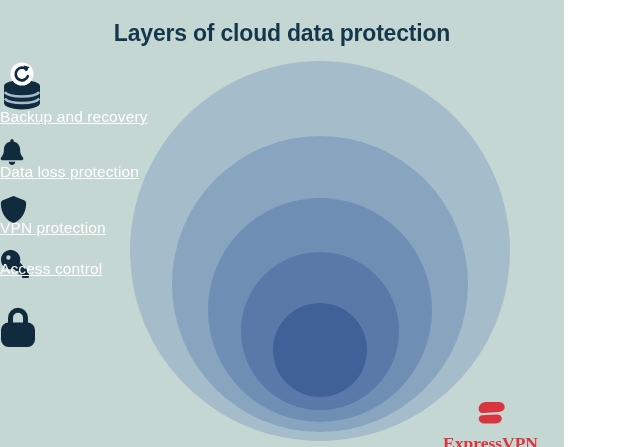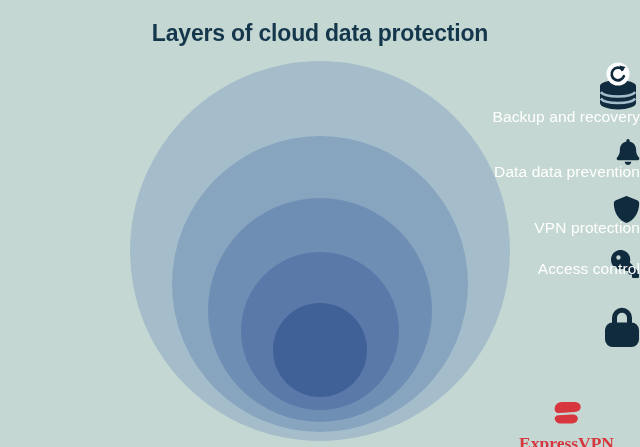--- a/index.html
+++ b/index.html
@@ -1,35 +1,35 @@
 <!DOCTYPE html>
 <html><head>
 <meta charset="utf-8">
 <style>
   html,body { margin:0; padding:0; }
   .canvas {
     position:relative;
-    width:640px; height:447px;
+    width:564px; height:447px;
     background:#c5d7d2;
     overflow:hidden;
     font-family:"Liberation Sans", sans-serif;
   }
   .title {
     position:absolute; top:20px; left:0; right:0;
     margin:0; text-align:center;
     font-size:23px; font-weight:600; letter-spacing:-0.2px;
     color:#14374c;
   }
   .ring { position:absolute; border-radius:50%; }
   .ring.r1 { left:130px; top:61px;  width:380px; height:380px; }
   .ring.r2 { left:172px; top:136px; width:296px; height:296px; }
   .ring.r3 { left:208px; top:198px; width:224px; height:224px; }
   .ring.r4 { left:241px; top:252px; width:158px; height:158px; }
   .ring.r5 { left:273px; top:303px; width:94px;  height:94px;  }
-  .center-abs { position:absolute; left:0; right:0; text-align:right; }
+  .center-abs { position:absolute; left:0; right:0; text-align:left;text-decoration:underline; }
   .icon-wrap { line-height:0; color:#112b3e; }
   .icon-wrap svg { display:inline-block; }
   .layer-label {
     font-size:15.5px; font-weight:400; color:#ffffff; letter-spacing:0.1px;
   }
   .i1 { top:62px; }  .t1 { top:108px; }
   .i2 { top:139px; } .t2 { top:163px; }
   .i3 { top:196px; } .t3 { top:219px; }
   .i4 { top:250px; } .t4 { top:260px; }
   .i5 { top:306px; } .t5 { top:345px; }
@@ -68,21 +68,21 @@
       <path d="M23.6 3.4 l6.0 1.6 -4.0 4.6 z" fill="currentColor"></path>
     </svg>
   </div>
   <div class="center-abs layer-label t1">Backup and recovery</div>
 
   <div class="center-abs icon-wrap i2">
     <svg width="24" height="26" viewBox="0 0 448 512" aria-hidden="true">
       <path fill="currentColor" d="M224 0c-17.7 0-32 14.3-32 32v19.2C119 66 64 130.6 64 208v18.8c0 47-17.3 92.4-48.5 127.6l-7.4 8.3c-8.4 9.4-10.4 22.9-5.3 34.4S19.4 416 32 416H416c12.6 0 24-7.4 29.2-18.9s3.1-25-5.3-34.4l-7.4-8.3C401.3 319.2 384 273.9 384 226.8V208c0-77.4-55-142-128-156.8V32c0-17.7-14.3-32-32-32zm45.3 493.3c12-12 18.7-28.3 18.7-45.3H224 160c0 17 6.7 33.3 18.7 45.3s28.3 18.7 45.3 18.7s33.3-6.7 45.3-18.7z"></path>
     </svg>
   </div>
-  <div class="center-abs layer-label t2">Data data prevention</div>
+  <div class="center-abs layer-label t2">Data loss protection</div>
 
   <div class="center-abs icon-wrap i3">
     <svg width="27" height="27" viewBox="0 0 512 512" aria-hidden="true">
       <path fill="currentColor" d="M256 0c4.6 0 9.2 1 13.4 2.9L457.7 82.8c22 9.3 38.4 31 38.3 57.2c-.5 99.2-41.3 280.7-213.6 363.2c-16.7 8-36.1 8-52.8 0C57.3 420.7 16.5 239.2 16 140c-.1-26.2 16.3-47.9 38.3-57.2L242.7 2.9C246.8 1 251.4 0 256 0z"></path>
     </svg>
   </div>
   <div class="center-abs layer-label t3">VPN protection</div>
 
   <div class="center-abs icon-wrap i4">
     <svg width="30" height="28" viewBox="0 0 512 512" aria-hidden="true">

